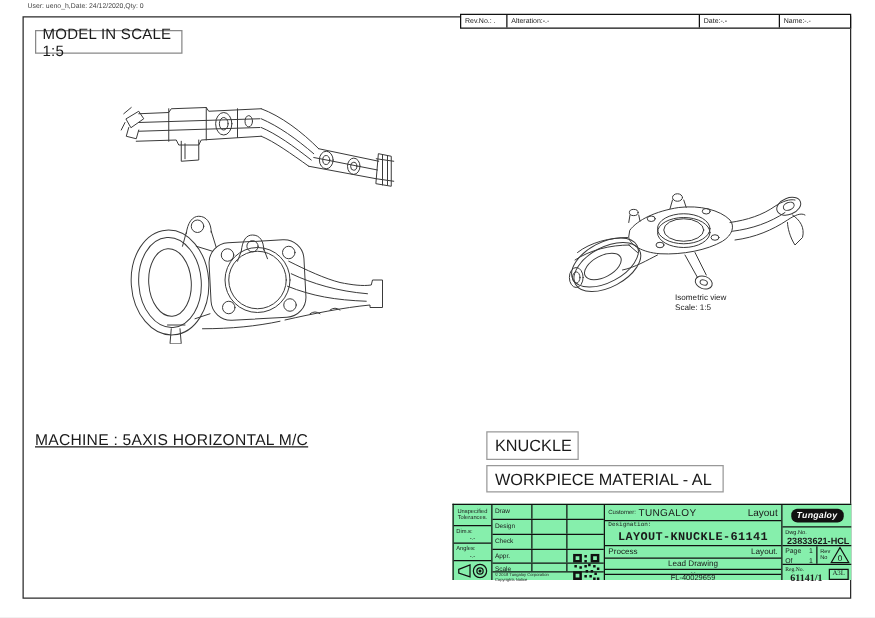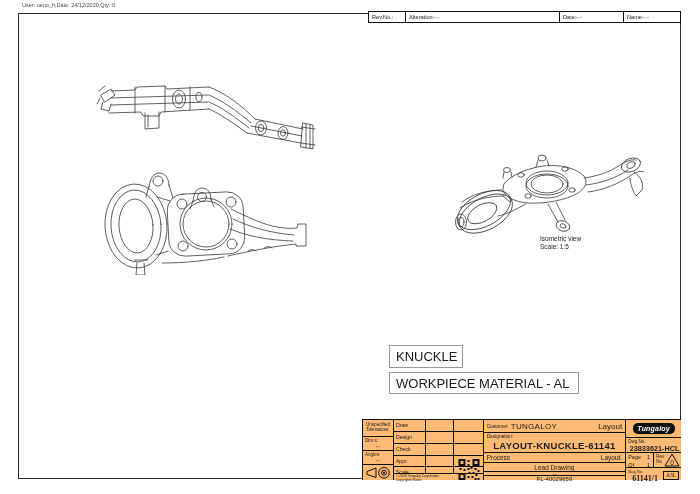--- a/index.html
+++ b/index.html
@@ -25,42 +25,42 @@
   #machine-note { left:28px; top:345px; font-size:12.5px; text-decoration:underline; letter-spacing:.2px; }
   #knuckle-box { left:389px; top:345px; width:74px; height:23px; border:1px solid #999;
                  display:flex; align-items:center; padding-left:6px; font-size:13px; }
   #workpiece-box { left:389px; top:372px; width:190px; height:22px; border:1px solid #999;
                    display:flex; align-items:center; padding-left:6px; font-size:13px; }
   #iso-label { left:540px; top:235px; font-size:6.5px; line-height:8px; }
   
   svg.draw { position:absolute; stroke:#3a3a3a; fill:none; stroke-width:.8;
              stroke-linecap:round; stroke-linejoin:round; }
   
-  #tblock { left:362px; top:419px; width:319px; height:61px; border-top:1.2px solid #111;
-            border-left:1.2px solid #111; display:flex; background:#fdba74; }
+  #tblock { left:362px; top:403px; width:319px; height:61px; border-top:1.2px solid #111;
+            border-left:1.2px solid #111; display:flex; background:#86efac; }
   #tblock .col { height:100%; }
   .bb { border-bottom:.8px solid #111; }
   #tol-col { width:30px; font-size:4.6px; }
   #tol-head { height:17px; text-align:center; padding-top:2px; line-height:5.4px; }
   .tol-lab { height:7px; padding-left:2px; display:flex; align-items:center; }
   .tol-val { height:7px; display:flex; justify-content:center; align-items:flex-start; }
   #tol-sym { height:14px; display:flex; align-items:center; justify-content:center; }
   #appr-col { width:90px; position:relative; font-size:5.2px; }
   .arow { display:flex; border-bottom:.8px solid #111; }
   .arow .lab { width:32px; padding:1.5px 0 0 2px; border-right:.8px solid #111; }
   .arow .e1 { width:28px; border-right:.8px solid #111; }
   .arow .e2 { flex:1; }
   #copyright { font-size:3.3px; line-height:3.8px; padding:1px 0 0 2px; color:#222; }
   #qr { position:absolute; left:63px; top:39px; }
   #mid-col { width:143px; border-left:.8px solid #111; font-size:6.5px; }
   #row-customer { height:13px; display:flex; align-items:center; padding:0 3px; }
   #row-customer .small { font-size:4.8px; margin-right:2px; }
   #row-customer .cust { font-size:8px; letter-spacing:.3px; }
   #row-customer .country { margin-left:auto; font-size:8px; }
-  #row-desig { height:20px; position:relative; }
+  #row-desig { height:20px; position:relative;font-family:Liberation Mono, monospace; }
   #row-desig .small { position:absolute; left:3px; top:1px; font-size:4.8px; }
   #row-desig .val { position:absolute; left:0; right:0; top:7px; text-align:center;
                     font-size:9.5px; font-weight:600; letter-spacing:.3px; }
   #row-process { height:10px; display:flex; align-items:center; justify-content:space-between; padding:0 3px; }
   #row-lead { height:9px; display:flex; align-items:center; justify-content:center; }
   #row-sub { height:4px; display:flex; align-items:center; justify-content:center; font-size:4px; }
   #row-doc { height:5px; display:flex; align-items:center; justify-content:center; font-size:6px; }
   #right-col { width:56px; border-left:.8px solid #111; position:relative; }
   #logo-row { height:18px; display:flex; align-items:center; justify-content:center; }
   #logo { width:42px; height:11px; background:#111; border-radius:5px;
@@ -89,20 +89,21 @@
 
   <div id="border" class="abs"></div>
 
   <div id="revbar" class="abs">
     <div class="cell c1">Rev.No.:   .</div>
     <div class="cell c2">Alteration:-.-</div>
     <div class="cell c3">Date:-.-</div>
     <div class="cell c4">Name:-.-</div>
   </div>
 
+  <div id="model-box" class="abs">MODEL IN SCALE 1:5</div>
 
   <svg id="top-view" class="draw" style="left:95px; top:71px;" width="235" height="82" viewBox="0 0 235 82">
     <path d="M6,24 L16,18 L20,24 L10,31 Z"></path>
     <path d="M8,31 L6,38 L14,40 L16,33"></path>
     <path d="M4,20 L10,15 M5,27 L2,33"></path>
     <path d="M16,20 L40,19 L42,16 L70,15 L72,18 L114,16"></path>
     <path d="M14,42 L46,41 L48,45 L64,45 L66,41 L114,38"></path>
     <path d="M16,27 L113,24 M16,34 L113,31"></path>
     <path d="M40,16 L40,42 M70,15 L70,41 M95,16 L95,39"></path>
     <path d="M50,42 L50,58 L64,57 L64,41 M53,44 L53,56"></path>
@@ -186,20 +187,21 @@
       <ellipse cx="115" cy="76" rx="3" ry="2"></ellipse>
     </g>
     <path d="M55,46 L62,52 M50,66 C60,64 70,58 78,54"></path>
   </svg>
 
   <div id="iso-label" class="abs">
     <div>Isometric view</div>
     <div>Scale:  1:5</div>
   </div>
 
+  <div id="machine-note" class="abs">MACHINE : 5AXIS HORIZONTAL M/C</div>
   <div id="workpiece-box" class="abs">WORKPIECE MATERIAL - AL</div>
   <div id="knuckle-box" class="abs">KNUCKLE</div>
 
   <div id="tblock" class="abs">
 
     <div id="tol-col" class="col">
       <div id="tol-head" class="bb">Unspecified Tolerances.</div>
       <div class="tol-lab">Dim.s:</div>
       <div class="tol-val bb">-.-</div>
       <div class="tol-lab">Angles:</div>

